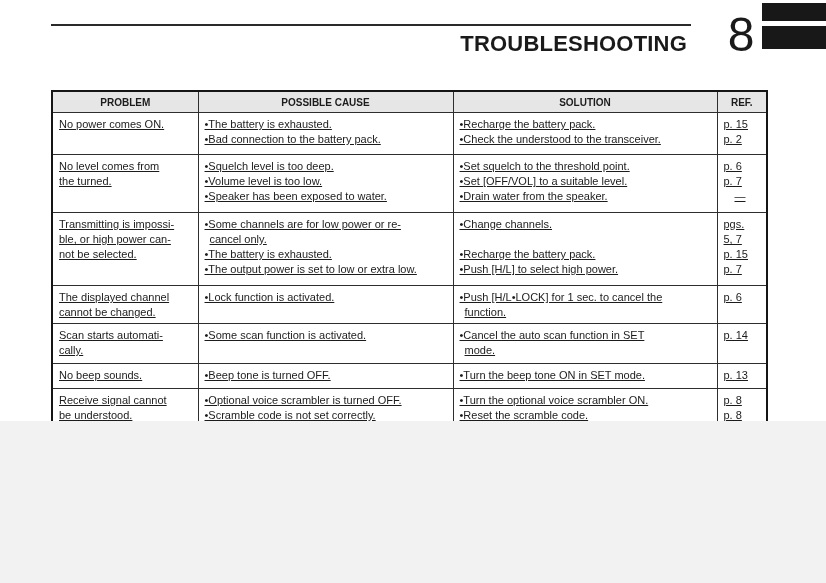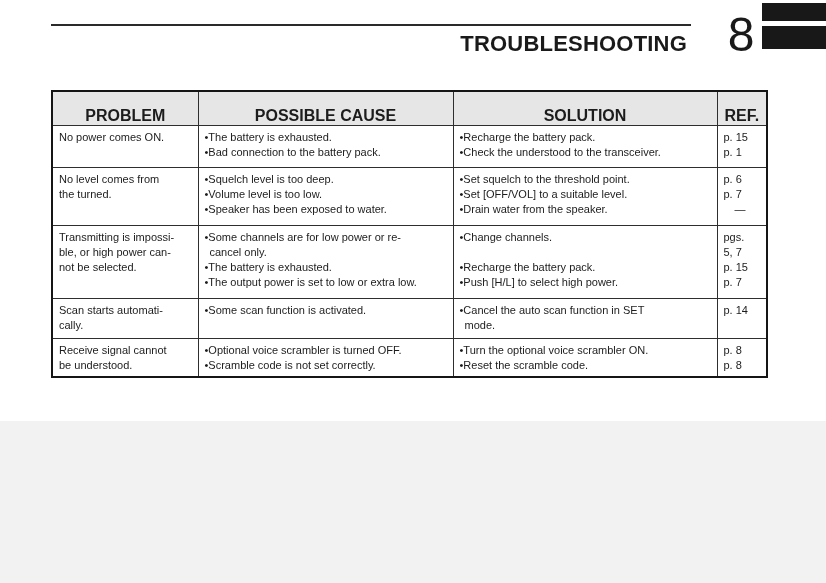--- a/index.html
+++ b/index.html
@@ -67,30 +67,31 @@
     border: 2px solid #151515;
   }
   table.troubleshooting th,
   table.troubleshooting td {
     border: 1px solid #2e2e2e;
     vertical-align: top;
     overflow: hidden;
   }
   table.troubleshooting th {
     background: #e5e6e5;
-    font-size: 16px;
+    font-size: 10px;
     font-weight: bold;
     text-align: center;
-    padding: 16px 2px 2px 2px;
+    padding: 3px 2px 2px 2px;
     line-height: 15px;
   }
   table.troubleshooting td {
     padding: 4px 4px 3px 6px;
     font-size: 11px;
     background: #ffffff;
+    text-decoration: underline;
   }
   .ln {
     line-height: 15px;
     min-height: 15px;
     white-space: nowrap;
   }
   .cont { padding-left: 5px; }   
   .dash { padding-left: 11px; }  
   td.ref-cell { padding-left: 5px; padding-right: 2px; }
 
@@ -140,21 +141,21 @@
         <td>
           <div class="ln">•The battery is exhausted.</div>
           <div class="ln">•Bad connection to the battery pack.</div>
         </td>
         <td>
           <div class="ln">•Recharge the battery pack.</div>
           <div class="ln">•Check the understood to the transceiver.</div>
         </td>
         <td class="ref-cell">
           <div class="ln">p. 15</div>
-          <div class="ln">p. 1</div>
+          <div class="ln">p. 2</div>
         </td>
       </tr>
 
       <tr style="height:58px">
         <td>
           <div class="ln">No level comes from</div>
           <div class="ln">the turned.</div>
         </td>
         <td>
           <div class="ln">•Squelch level is too deep.</div>
@@ -192,39 +193,69 @@
           <div class="ln">•Push [H/L] to select high power.</div>
         </td>
         <td class="ref-cell">
           <div class="ln">pgs.</div>
           <div class="ln">5, 7</div>
           <div class="ln">p. 15</div>
           <div class="ln">p. 7</div>
         </td>
       </tr>
 
+      <tr style="height:38px">
+        <td>
+          <div class="ln">The displayed channel</div>
+          <div class="ln">cannot be changed.</div>
+        </td>
+        <td>
+          <div class="ln">•Lock function is activated.</div>
+        </td>
+        <td>
+          <div class="ln">•Push [H/L•LOCK] for 1 sec. to cancel the</div>
+          <div class="ln cont">function.</div>
+        </td>
+        <td class="ref-cell">
+          <div class="ln">p. 6</div>
+        </td>
+      </tr>
 
 
       <tr style="height:40px">
         <td>
           <div class="ln">Scan starts automati-</div>
           <div class="ln">cally.</div>
         </td>
         <td>
           <div class="ln">•Some scan function is activated.</div>
         </td>
         <td>
           <div class="ln">•Cancel the auto scan function in SET</div>
           <div class="ln cont">mode.</div>
         </td>
         <td class="ref-cell">
           <div class="ln">p. 14</div>
         </td>
       </tr>
 
+      <tr style="height:25px">
+        <td>
+          <div class="ln">No beep sounds.</div>
+        </td>
+        <td>
+          <div class="ln">•Beep tone is turned OFF.</div>
+        </td>
+        <td>
+          <div class="ln">•Turn the beep tone ON in SET mode.</div>
+        </td>
+        <td class="ref-cell">
+          <div class="ln">p. 13</div>
+        </td>
+      </tr>
 
       <tr style="height:38px">
         <td>
           <div class="ln">Receive signal cannot</div>
           <div class="ln">be understood.</div>
         </td>
         <td>
           <div class="ln">•Optional voice scrambler is turned OFF.</div>
           <div class="ln">•Scramble code is not set correctly.</div>
         </td>

